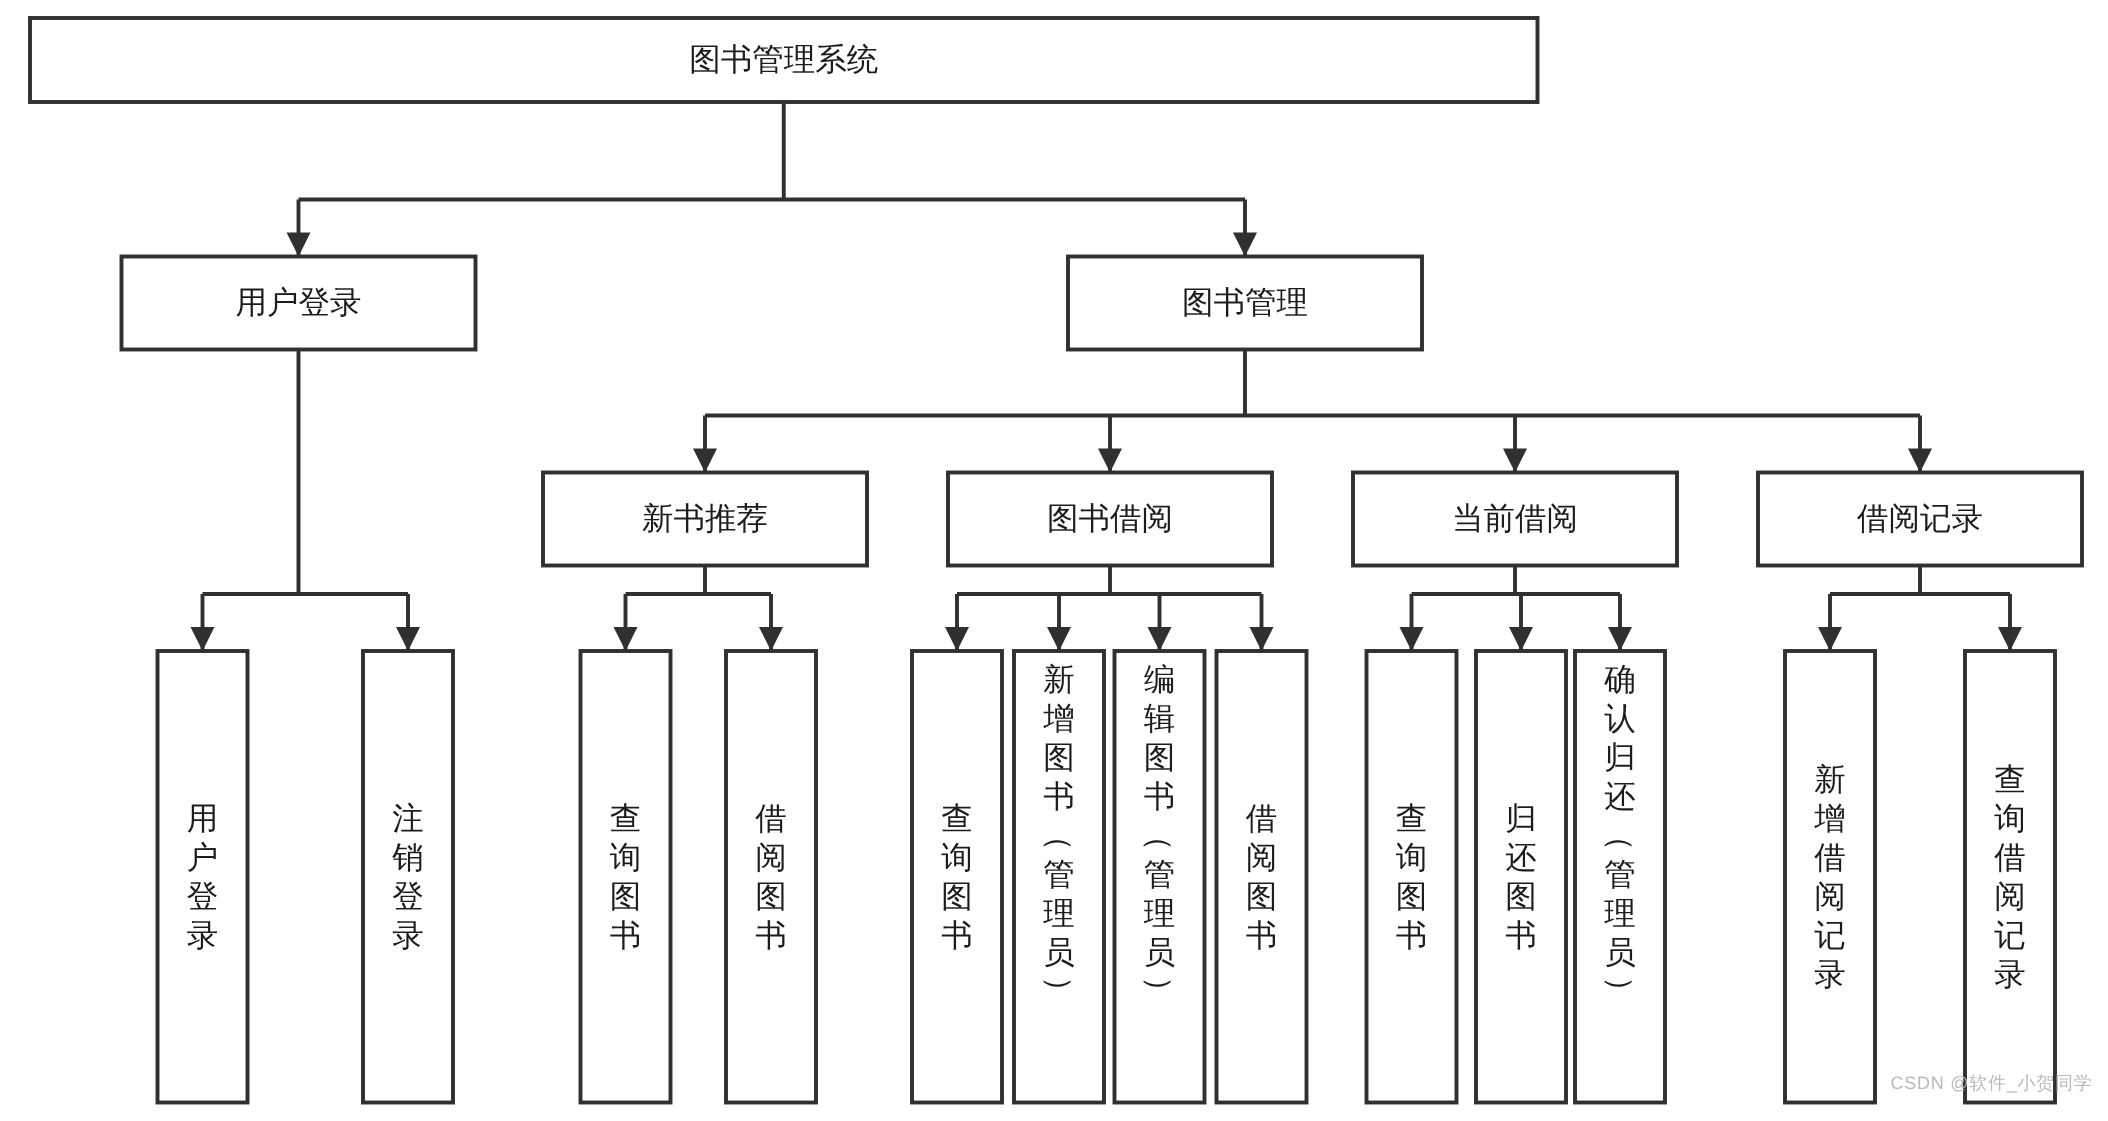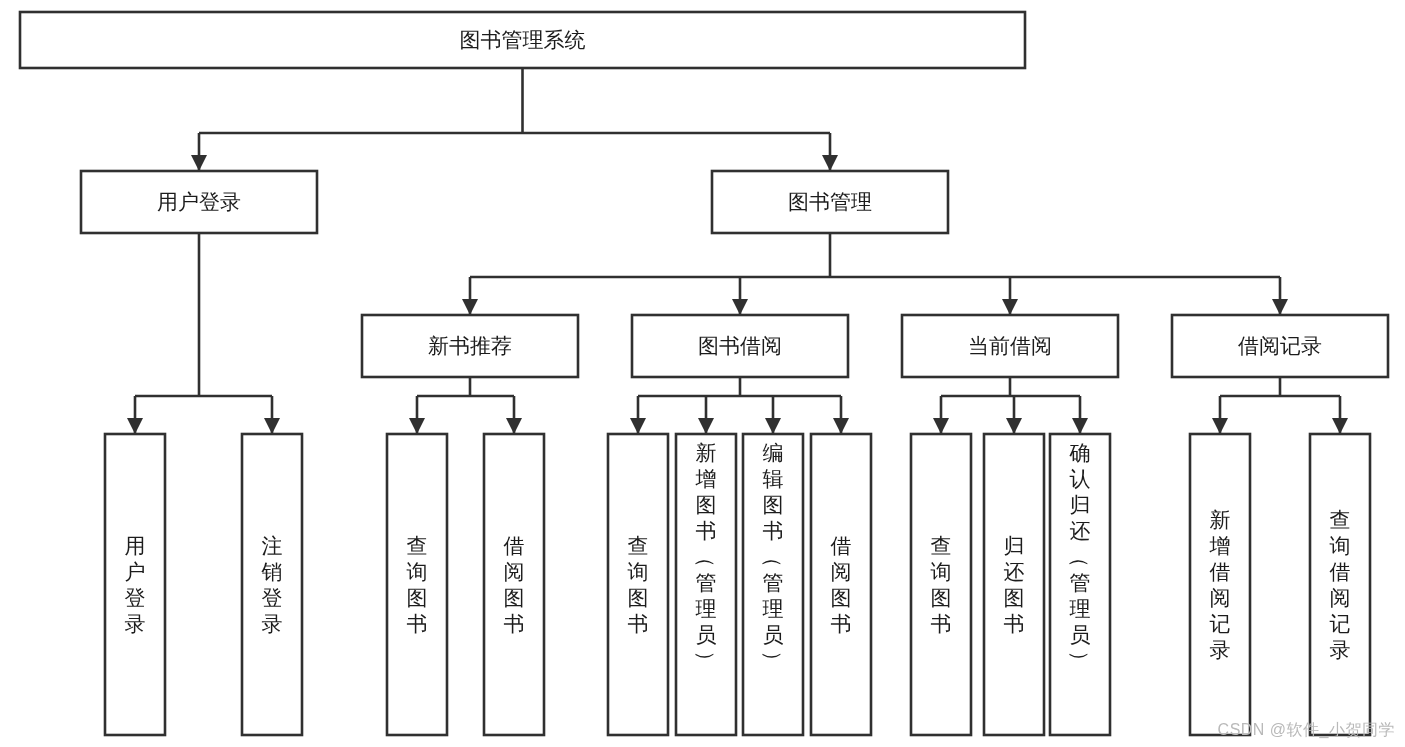--- a/index.html
+++ b/index.html
@@ -50,23 +50,23 @@
   }
   .node-label-vertical {
     font-family: "Liberation Sans", "DejaVu Sans", sans-serif;
     fill: #1c1c1c;
     font-size: 21px;
     text-anchor: middle;
   }
   .watermark {
     position: absolute;
     right: 10px;
-    bottom: 6px;
-    font-family: "Liberation Sans", "DejaVu Sans", sans-serif;
-    font-size: 16px;
+    bottom: 16px;
+    font-family: "Liberation Sans", "DejaVu Sans", sans-serif;
+    font-size: 12px;
     color: #b9b9b9;
     white-space: nowrap;
     user-select: none;
     letter-spacing: 0.5px;
   }
 </style>
 </head>
 <body>
 
 <div id="diagram-root">

